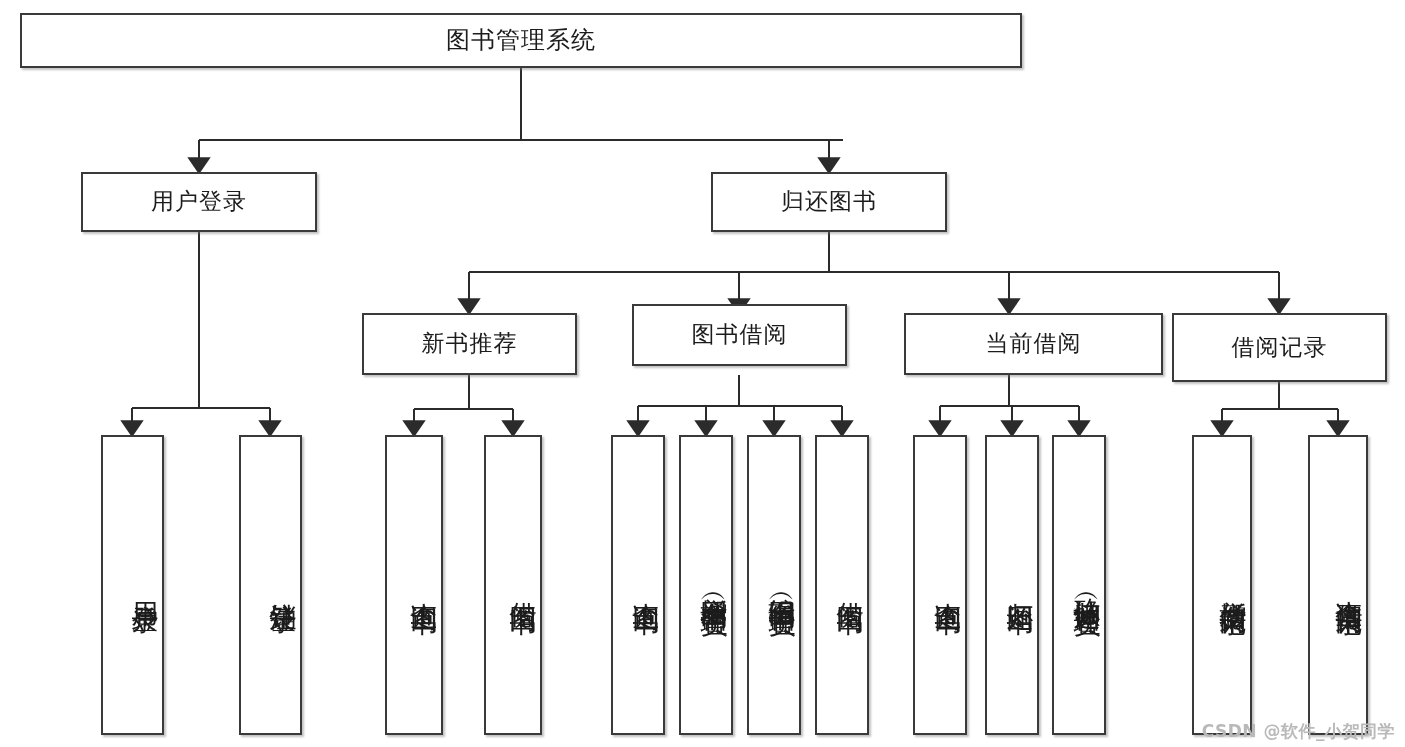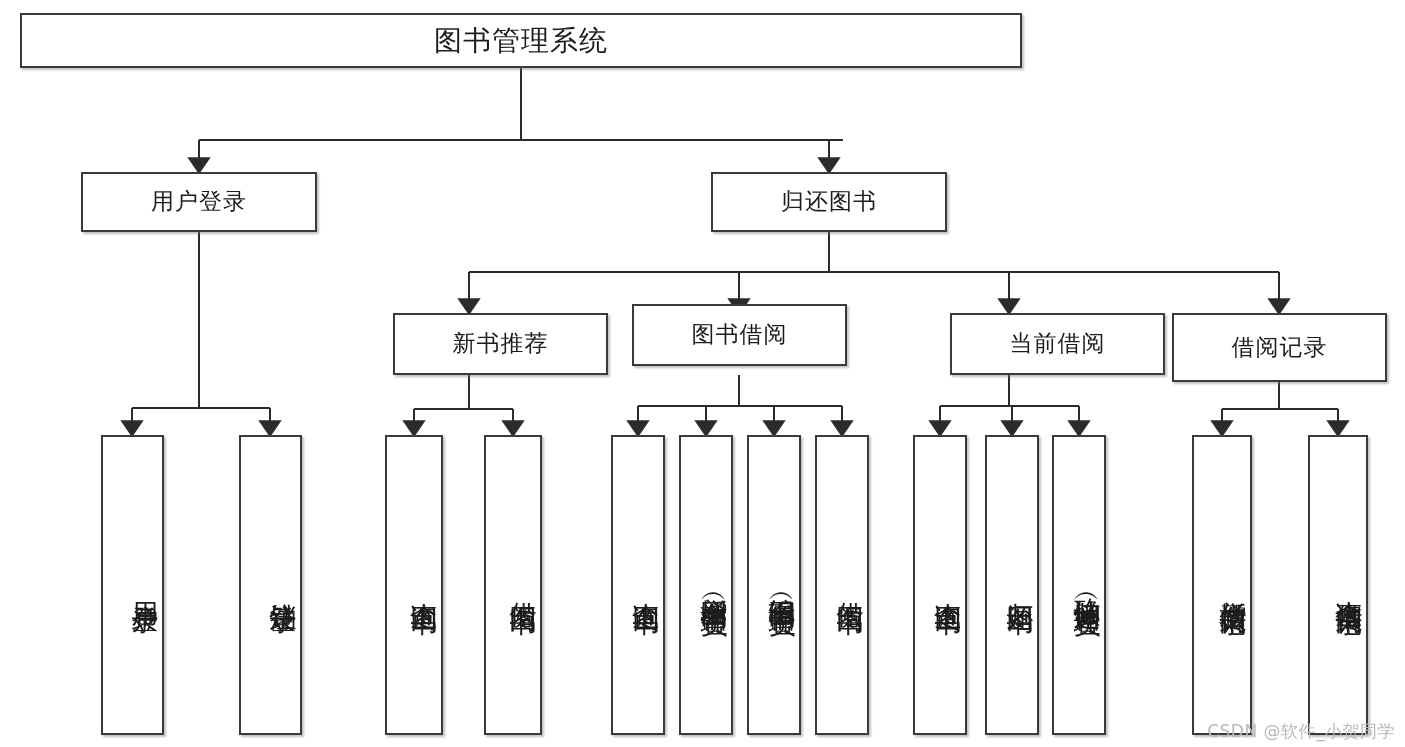--- a/index.html
+++ b/index.html
@@ -31,21 +31,21 @@
     justify-content:center;
     color:#1c1c1c;
     z-index:2;
   }
   .node.h{
     font-size:23px;
     letter-spacing:1px;
     line-height:1.2;
     text-align:center;
   }
-  .node.root{ font-size:28px;text-align:center; }
+  .node.root{ font-size:24px;text-align:center; }
   .node.v{
     writing-mode:vertical-rl;
     text-orientation:upright;
     font-size:27px;
     line-height:1.12;
     letter-spacing:2px;
     padding:14px 2px;
     align-items:flex-start;
     justify-content:center;
     white-space:nowrap;
@@ -53,20 +53,21 @@
   .node.v.tall{ align-items:flex-start; }
   #watermark{
     position:absolute;
     right:10px;bottom:4px;
     font-size:17px;
     color:#b9b9b9;
     letter-spacing:.5px;
     z-index:5;
     white-space:nowrap;
     font-family:"DejaVu Sans","Liberation Sans",sans-serif;
+    font-weight:bold;
   }
 </style>
 </head>
 <body>
 
 <div id="diagram-root">
 
   <svg id="edges" viewBox="0 0 1405 747">
     <defs>
       <marker id="arrow" markerWidth="9" markerHeight="9" refX="2.6" refY="4.5" orient="auto" markerUnits="strokeWidth">
@@ -115,23 +116,23 @@
       <path d="M1222,409 L1222,427" marker-end="url(#arrow)"></path>
       <path d="M1338,409 L1338,427" marker-end="url(#arrow)"></path>
     </g>
   </svg>
 
   <div class="node h root" style="left: 20px; top: 13px; width: 1002px; height: 55px;">图书管理系统</div>
 
   <div class="node h" style="left: 81px; top: 172px; width: 236px; height: 60px;">用户登录</div>
   <div class="node h" style="left: 711px; top: 172px; width: 236px; height: 60px;">归还图书</div>
 
-  <div class="node h" style="left: 362px; top: 313px; width: 215px; height: 62px; margin-left: 31px;">新书推荐</div>
+  <div class="node h" style="left: 362px; top: 313px; width: 215px; height: 62px;">新书推荐</div>
   <div class="node h" style="left: 632px; top: 304px; width: 215px; height: 62px;">图书借阅</div>
-  <div class="node h" style="left: 950px; top: 313px; width: 215px; height: 62px;">当前借阅</div>
+  <div class="node h" style="left: 904px; top: 313px; width: 259px; height: 62px;">当前借阅</div>
   <div class="node h" style="left: 1172px; top: 313px; width: 215px; height: 69px;">借阅记录</div>
 
   <div class="node v" style="left: 101px; top: 435px; width: 63px; height: 300px;">用户登录</div>
   <div class="node v" style="left: 239px; top: 435px; width: 63px; height: 300px;">注销登录</div>
   <div class="node v" style="left: 385px; top: 435px; width: 58px; height: 300px;">查询图书</div>
   <div class="node v" style="left: 484px; top: 435px; width: 58px; height: 300px;">借阅图书</div>
   <div class="node v" style="left: 611px; top: 435px; width: 54px; height: 300px;">查询图书</div>
   <div class="node v tall" style="left: 679px; top: 435px; width: 54px; height: 300px;">新增图书（管理员）</div>
   <div class="node v tall" style="left: 747px; top: 435px; width: 54px; height: 300px;">编辑图书（管理员）</div>
   <div class="node v" style="left: 815px; top: 435px; width: 54px; height: 300px;">借阅图书</div>

